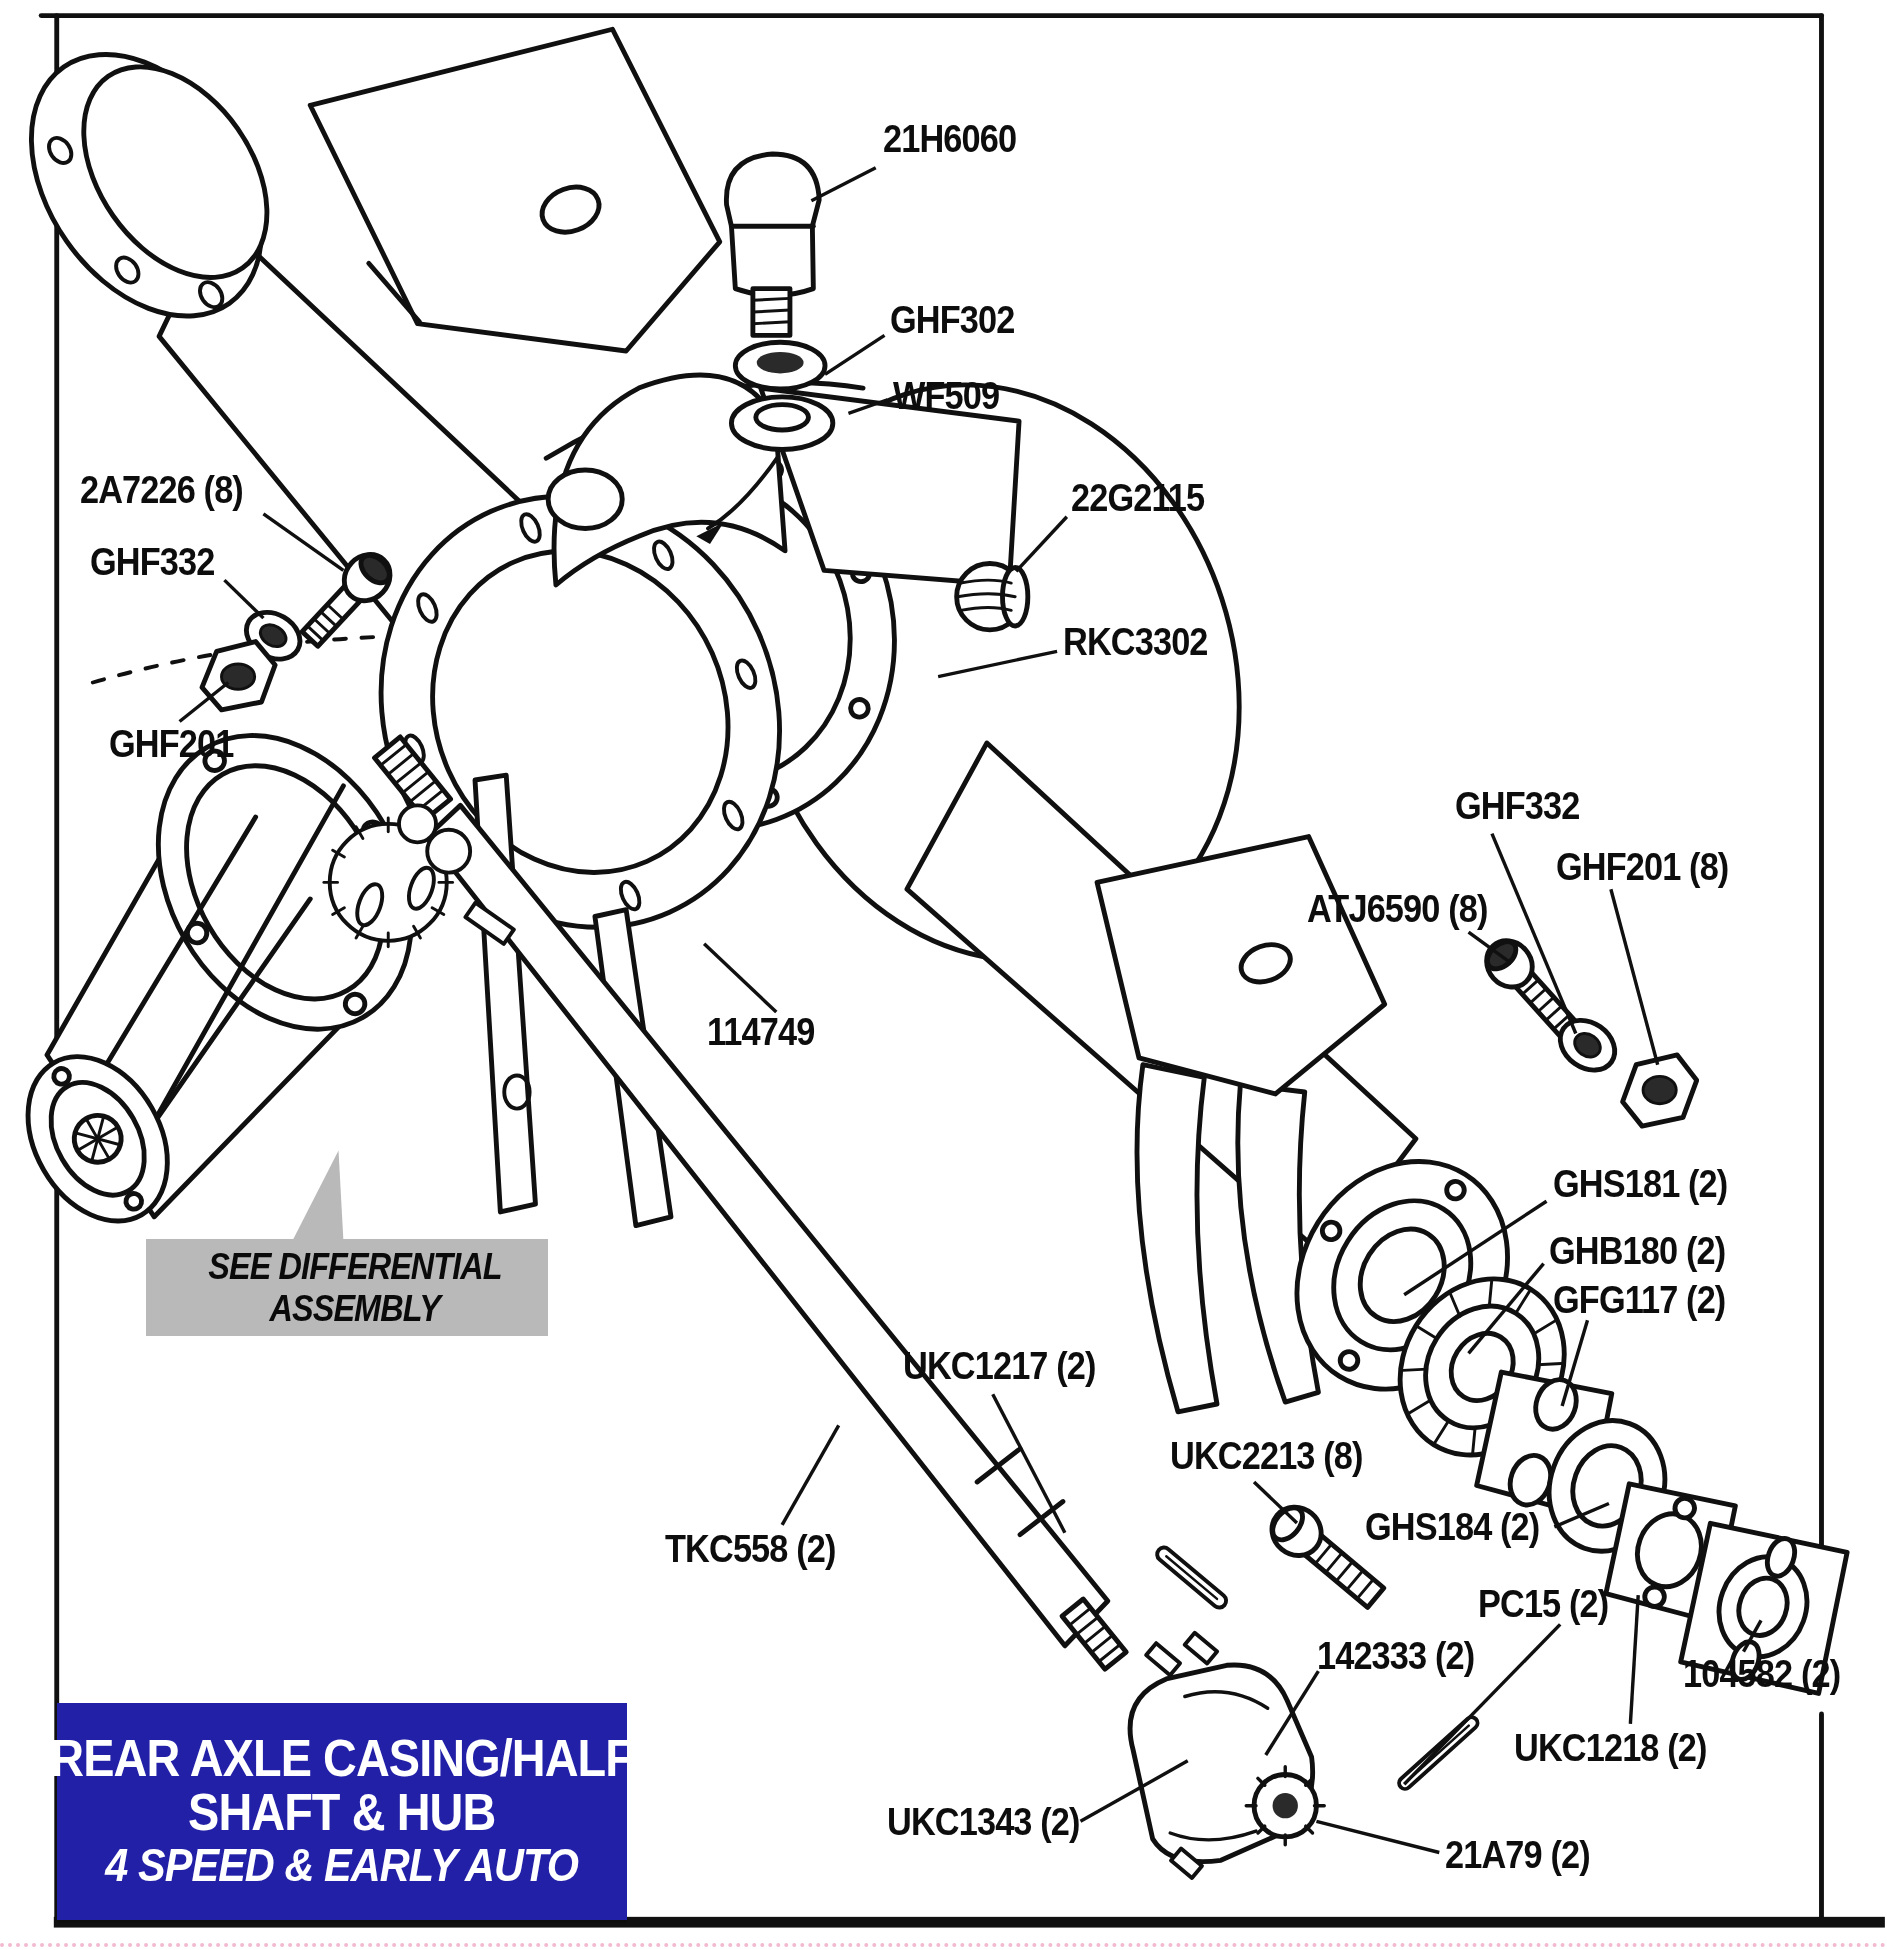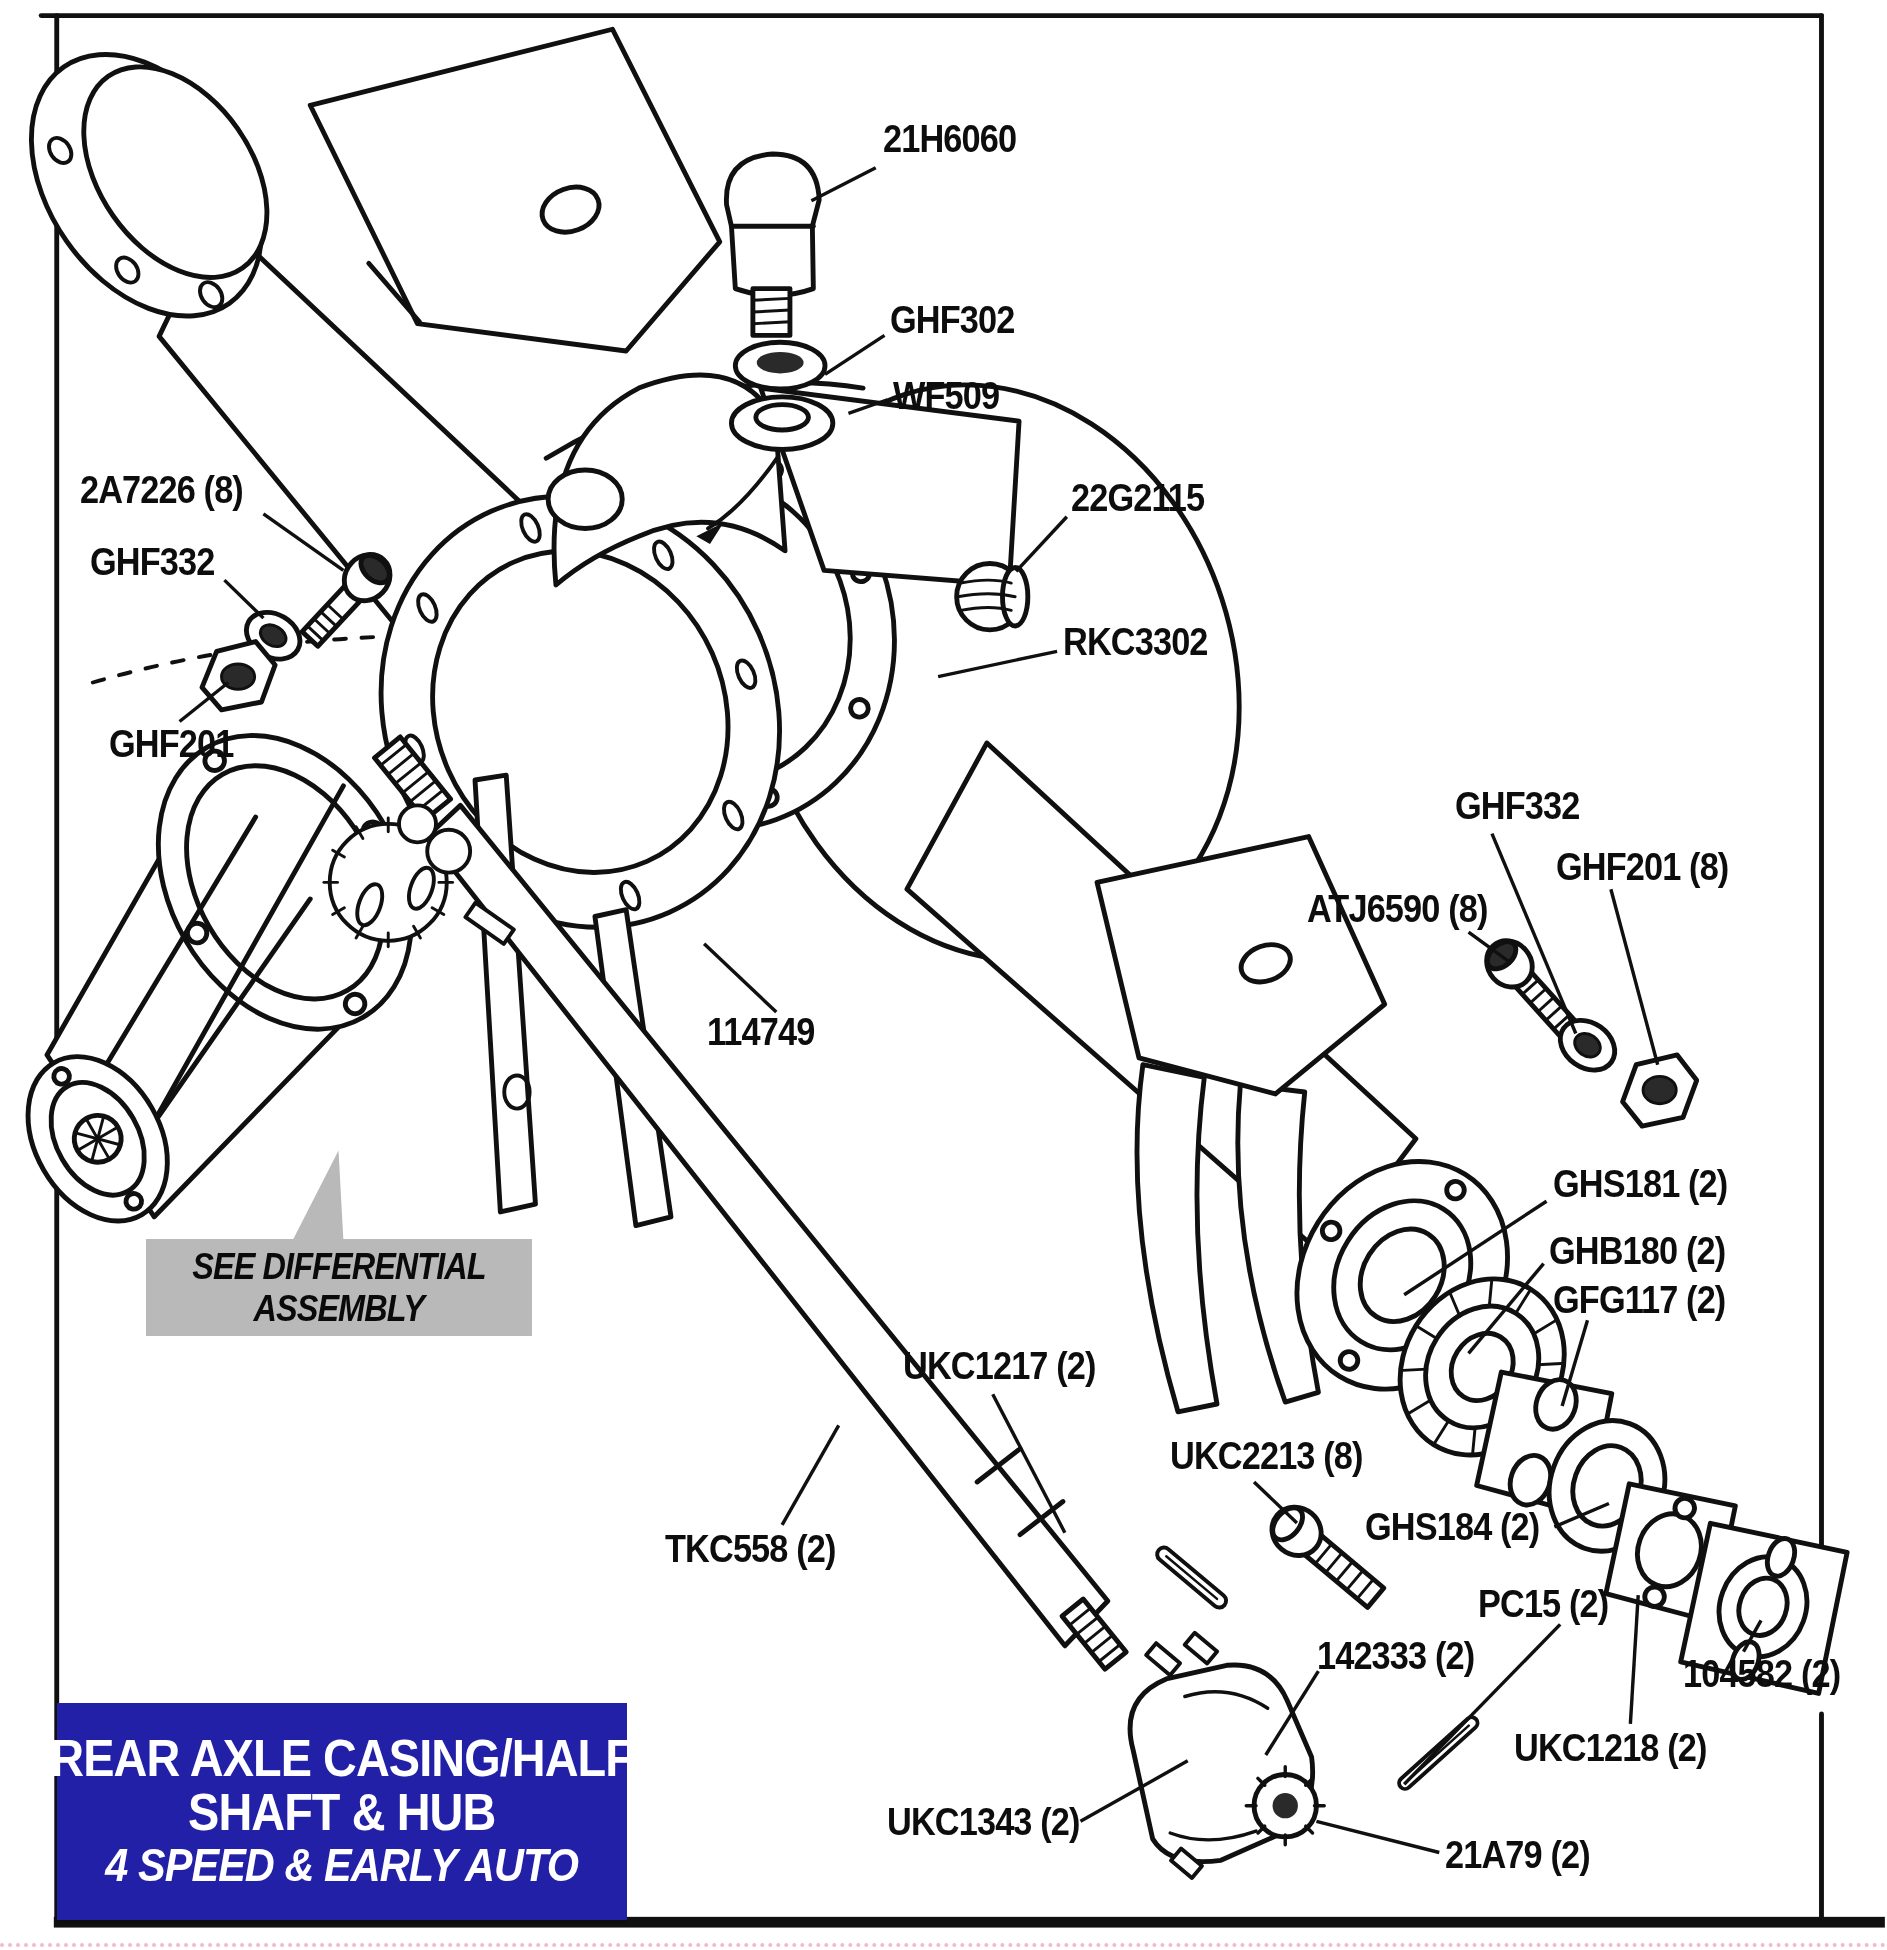--- a/index.html
+++ b/index.html
@@ -429,21 +429,21 @@
       <div class="part-label" style="left: 1365px; top: 1507px;">GHS184 (2)</div>
       <div class="part-label" style="left: 665px; top: 1529px;">TKC558 (2)</div>
       <div class="part-label" style="left: 1478px; top: 1584px;">PC15 (2)</div>
       <div class="part-label" style="left: 1317px; top: 1636px;">142333 (2)</div>
       <div class="part-label" style="left: 1683px; top: 1654px;">104582 (2)</div>
       <div class="part-label" style="left: 1514px; top: 1728px;">UKC1218 (2)</div>
       <div class="part-label" style="left: 887px; top: 1802px;">UKC1343 (2)</div>
       <div class="part-label" style="left: 1445px; top: 1835px;">21A79 (2)</div>
     </div>
 
-<div id="note-box" style="background: rgb(185, 185, 185);">
+<div id="note-box" style="background: rgb(185, 185, 185); padding-left: 16px;">
   <div class="nline">SEE DIFFERENTIAL</div>
   <div class="nline">ASSEMBLY</div>
 </div>
 
 <div id="title-box" style="background: rgb(35, 32, 168);">
   <div class="tline">REAR AXLE CASING/HALF</div>
   <div class="tline">SHAFT &amp; HUB</div>
   <div class="tsub">4 SPEED &amp; EARLY AUTO</div>
 </div>
 

